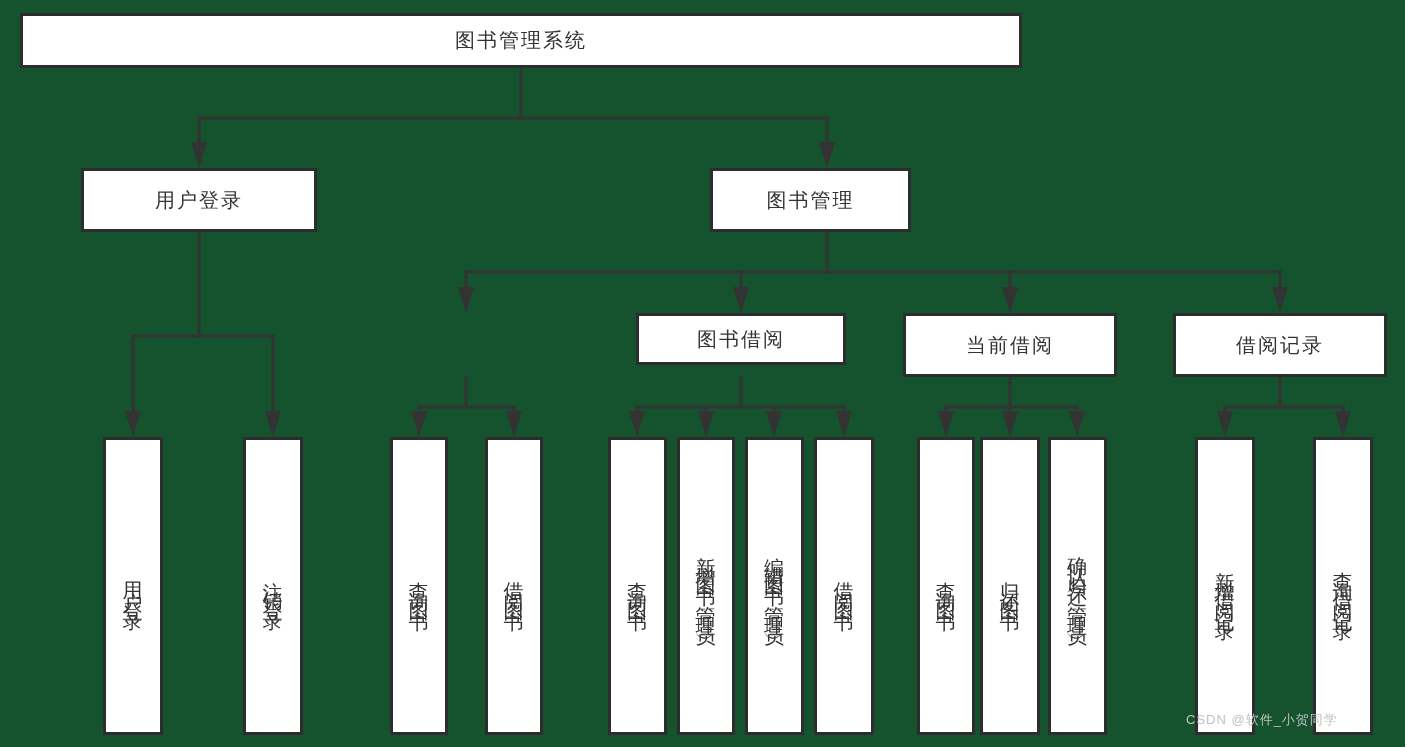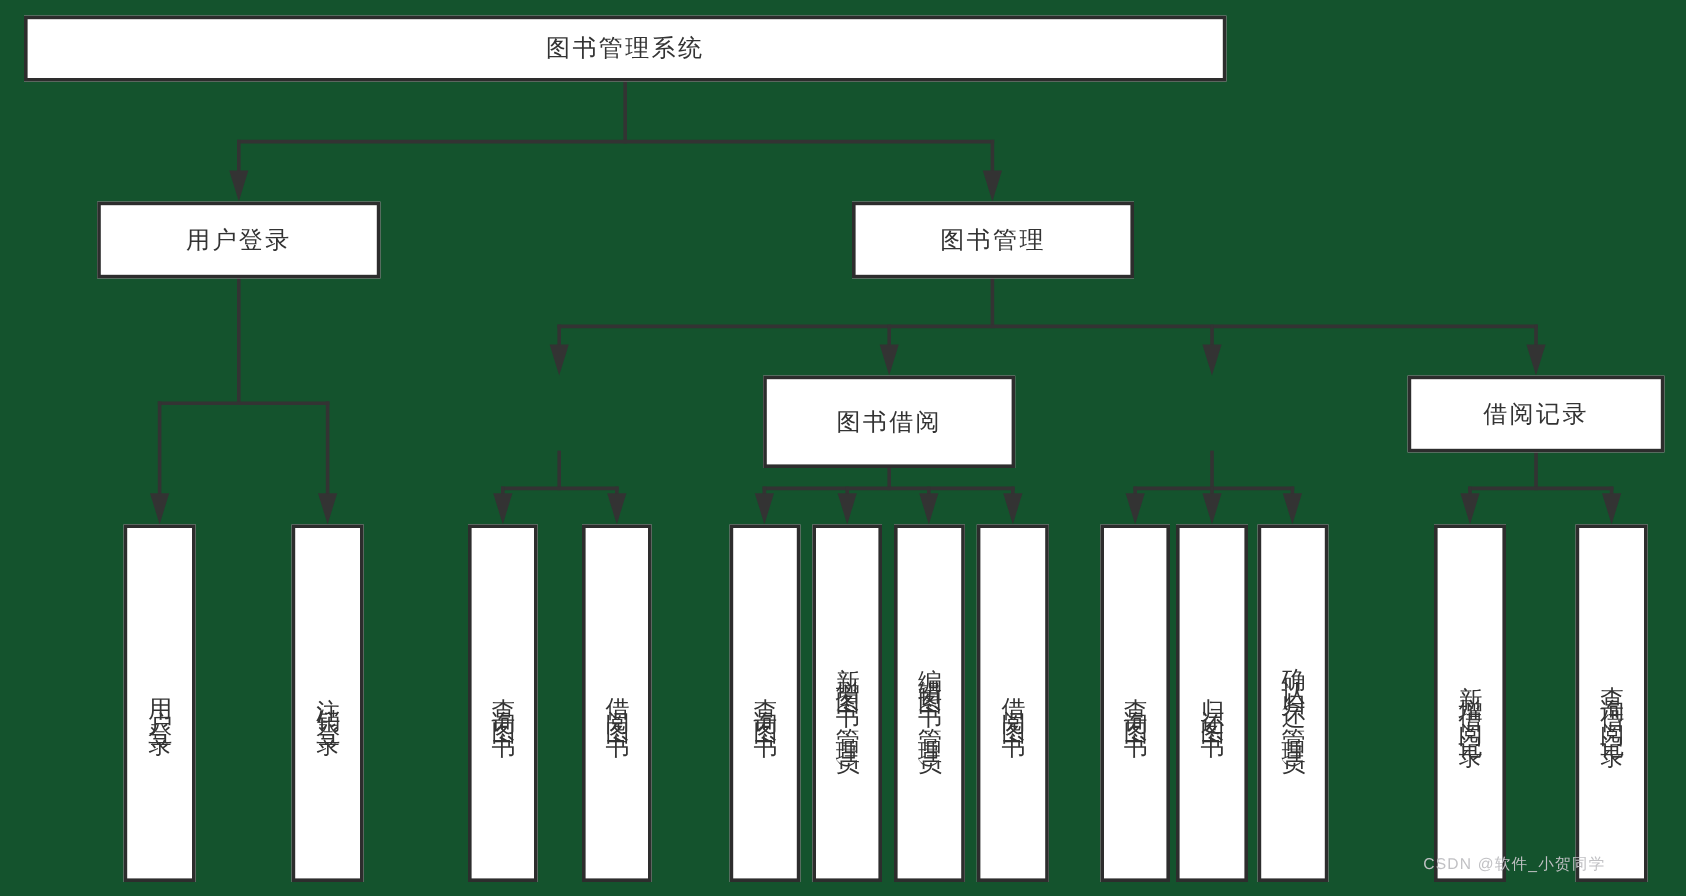--- a/index.html
+++ b/index.html
@@ -118,23 +118,24 @@
       <line x1="1225" y1="407" x2="1225" y2="412"></line>
       <polygon points="1217,411 1233,411 1225,437"></polygon>
       <line x1="1343" y1="407" x2="1343" y2="412"></line>
       <polygon points="1335,411 1351,411 1343,437"></polygon>
     </g>
   </svg>
 
   <div class="node h-node" style="left:20px;top:13px;width:1002px;height:55px">图书管理系统</div>
 
   <div class="node h-node" style="left:81px;top:168px;width:236px;height:64px">用户登录</div>
-  <div class="node h-node" style="left:710px;top:168px;width:235px;height:64px">图书管理</div>
+  <div class="node h-node" style="left:710px;top:168px;width:201px;height:64px">图书管理</div>
 
-  <div class="node h-node" style="left:636px;top:313px;width:210px;height:77px">图书借阅</div>
+  <div class="node h-node" style="left:636px;top:313px;width:210px;height:52px">图书借阅</div>
+  <div class="node h-node" style="left:903px;top:313px;width:214px;height:64px">当前借阅</div>
   <div class="node h-node" style="left:1173px;top:313px;width:214px;height:64px">借阅记录</div>
 
   <div class="node v-node" style="left:103px;top:437px;width:60px;height:298px">用户登录</div>
   <div class="node v-node" style="left:243px;top:437px;width:60px;height:298px">注销登录</div>
 
   <div class="node v-node" style="left:390px;top:437px;width:58px;height:298px">查询图书</div>
   <div class="node v-node" style="left:485px;top:437px;width:58px;height:298px">借阅图书</div>
 
   <div class="node v-node" style="left:608px;top:437px;width:59px;height:298px">查询图书</div>
   <div class="node v-node" style="left:677px;top:437px;width:58px;height:298px">新增图书（管理员）</div>

